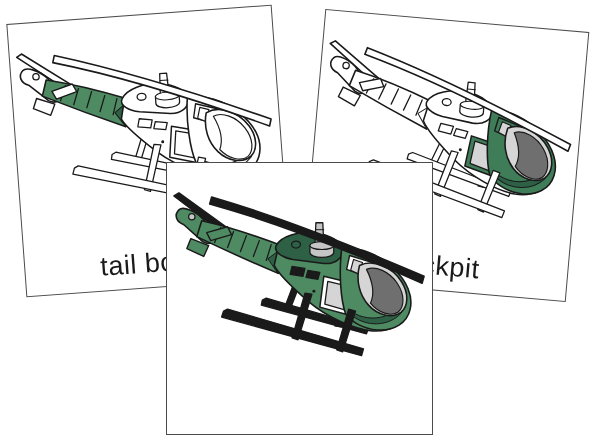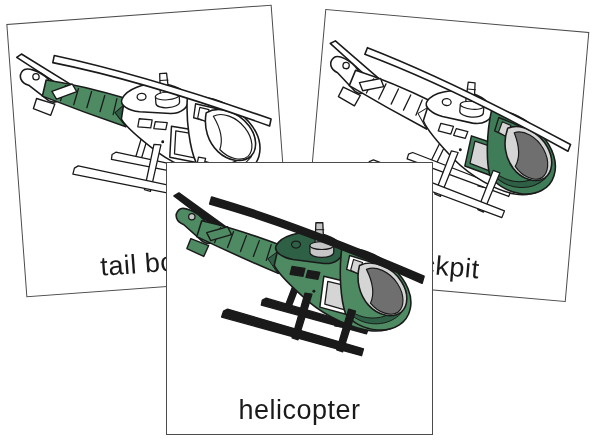--- a/index.html
+++ b/index.html
@@ -138,16 +138,15 @@
     <svg class="heli v-cockpit" viewBox="0 0 267 172">
       <use href="#heli-art"></use>
     </svg>
     <div class="label">cockpit</div>
   </div>
 
   <div class="card card-full">
     <svg class="heli v-full" viewBox="0 0 267 172">
       <use href="#heli-art"></use>
     </svg>
-    <div class="label">helicopter</div>
   </div>
 
 </div>
 
 </body></html>

